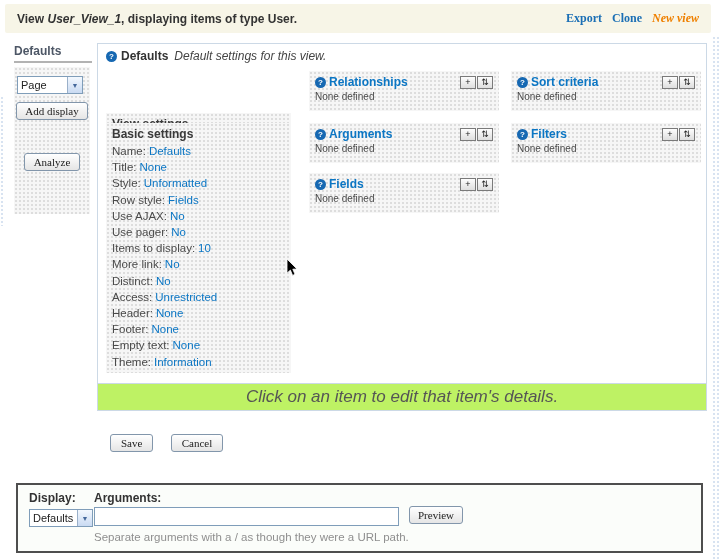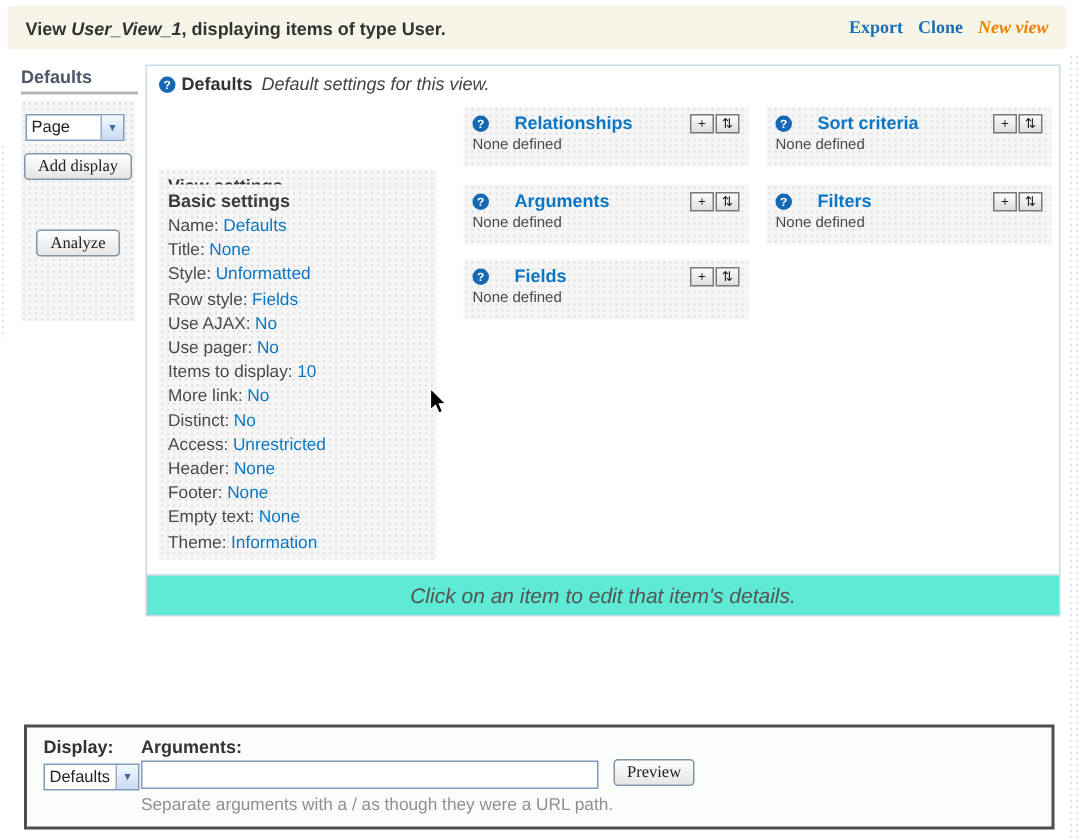--- a/index.html
+++ b/index.html
@@ -78,21 +78,21 @@
 
   .help-icon {
     display:inline-block; width:11px; height:11px; border-radius:50%;
     background:#1668b2; color:#fff; font-size:8px; font-weight:bold;
     text-align:center; line-height:11px; vertical-align:1px; cursor:pointer;
   }
 
   .box { position:absolute; box-sizing:border-box; padding:4px 6px; }
   .box-head { display:flex; justify-content:space-between; align-items:flex-start; }
   .box-title-plain { font-weight:bold; color:#3a3a3a; margin-bottom:2px; }
-  .box-title-link { color:#0b76c4; font-weight:bold; cursor:pointer; margin-left:17px; }
+  .box-title-link { color:#0b76c4; font-weight:bold; cursor:pointer; margin-left:3px; }
   .mini-btns { display:flex; gap:1px; margin-top:1px; }
   .mini-btn {
     width:16px; height:13px; border:1px solid #7a7a7a;
     background:linear-gradient(#fdfdfd,#dedede);
     font-size:9px; line-height:11px; text-align:center; color:#222;
     box-sizing:border-box; cursor:pointer; padding:0; font-family:inherit;
   }
   .empty-text { color:#4a4a4a; font-size:10px; line-height:16px; }
 
   .kv { line-height:16.2px; color:#4a4a4a; font-size:11.5px; white-space:nowrap; }
@@ -102,22 +102,22 @@
   .box-basic-settings { left:8px;   top:79px;  width:185px; height:250px; }
   .box-relationships  { left:211px; top:27px;  width:190px; height:40px; }
   .box-arguments      { left:211px; top:79px;  width:190px; height:40px; }
   .box-fields         { left:211px; top:129px; width:190px; height:40px; }
   .box-sort           { left:413px; top:27px;  width:190px; height:40px; }
   .box-filters        { left:413px; top:79px;  width:190px; height:40px; }
 
   .panel-footer {
     position:absolute; left:0; right:0; bottom:0; height:26px;
     border-top:1px solid #ccd9e6; display:flex; align-items:center;
-    justify-content:center; font-style:italic; color:#555; font-size:14px;
-    background:#5eead4;
+    justify-content:center; font-style:italic; color:#555; font-size:17px;
+    background:#bef264;
   }
 
   
   .form-actions { position:absolute; left:110px; top:434px; }
   .form-actions .btn { margin-right:14px; padding:2px 10px; }
 
   
   .preview-panel {
     position:absolute; left:16px; top:483px; width:687px; height:70px;
     border:2px solid #4e4e4e; background:#fbfdfa; box-sizing:border-box;
@@ -247,20 +247,24 @@
           <button class="mini-btn">+</button>
           <button class="mini-btn">⇅</button>
         </div>
       </div>
       <div class="empty-text">None defined</div>
     </div>
 
     <div class="panel-footer">Click on an item to edit that item's details.</div>
   </div>
 
+  <div class="form-actions">
+    <button class="btn">Save</button>
+    <button class="btn">Cancel</button>
+  </div>
 
   <div class="preview-panel">
     <div class="pp-display-label">Display:</div>
     <div class="xsel pp-display-select">
       <span>Defaults</span>
       <span class="arrow">▼</span>
     </div>
     <div class="pp-args-label">Arguments:</div>
     <input class="pp-args-input" type="text" value="" style="">
     <button class="btn pp-preview-btn">Preview</button>

